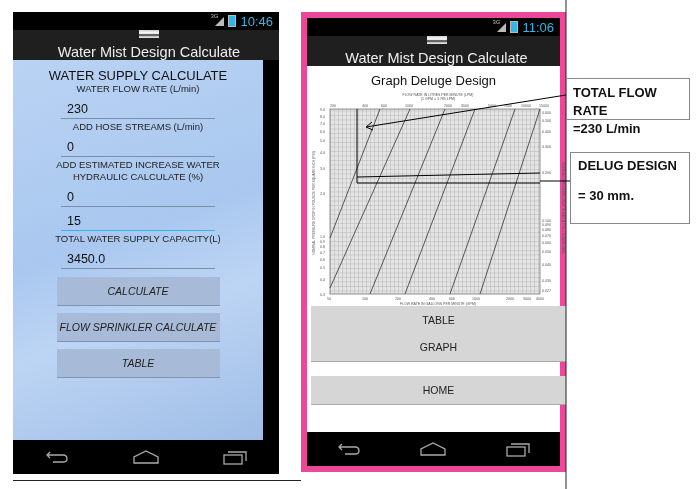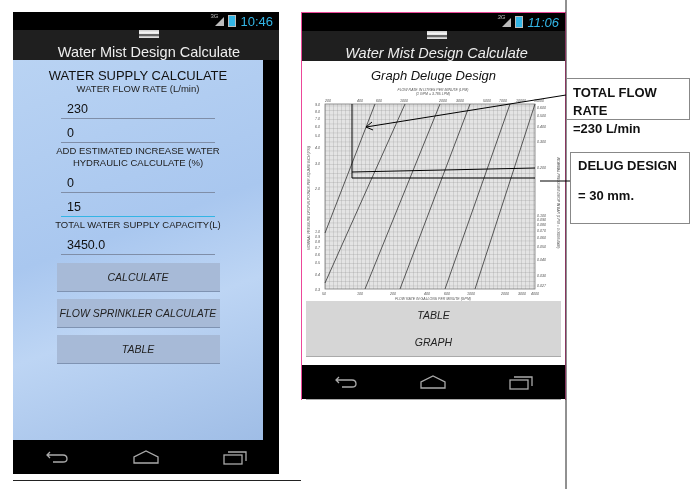--- a/index.html
+++ b/index.html
@@ -1,19 +1,19 @@
 <!DOCTYPE html>
 <html><head>
 <meta charset="utf-8">
 <style>
   html,body{margin:0;padding:0;}
   body{width:697px;height:489px;background:#ffffff;position:relative;overflow:hidden;font-family:"Liberation Sans",sans-serif;}
   .phone{position:absolute;background:#000;}
   #phone1{left:13px;top:12px;width:266px;height:462px;}
-  #phone2{left:301px;top:12px;width:265px;height:388px;border:1px solid #ec4899;box-sizing:border-box;font-style:italic;}
+  #phone2{left:301px;top:12px;width:265px;height:460px;border:6px solid #ec4899;box-sizing:border-box;}
   .statusbar{height:18px;background:#000;color:#33b5e5;font-size:13px;display:flex;justify-content:flex-end;align-items:center;padding-right:6px;gap:4px;margin-left:29px;}
   .sig{display:inline-block;width:10px;height:10px;position:relative;}
   .sig .tri{position:absolute;right:0;bottom:0;width:0;height:0;border-left:9px solid transparent;border-bottom:9px solid #bbb;}
   .sig .g{position:absolute;left:-4px;top:-3px;font-size:6px;color:#bbb;}
   .batt{display:inline-block;width:6px;height:10px;background:#33b5e5;border:1px solid #bbb;}
   .appbar{height:30px;background:#1f1f1f;color:#eee;font-size:14.5px;display:flex;align-items:center;padding-left:6px;gap:6px;flex-direction:column;}
   .appicon{width:20px;height:16px;background:linear-gradient(#ccc,#fff 40%,#888 60%,#eee);position:relative;}
   .appicon:before{content:"";position:absolute;left:0;right:0;top:4px;height:2px;background:#666;}
   .content1{position:absolute;top:48px;left:0;right:16px;height:380px;background:linear-gradient(160deg,#b9d3f3 0%,#a9c7ef 45%,#bdd5f4 65%,#9fbde6 100%);text-align:center;}
   .navbar{position:absolute;left:0;right:0;bottom:0;height:34px;background:#000;display:flex;justify-content:space-around;align-items:center;}
@@ -42,20 +42,21 @@
     <span>10:46</span>
   </div>
   <div class="appbar">
     <span class="appicon"></span>
     <span>Water Mist Design Calculate</span>
   </div>
   <div class="content1">
     <div class="title1">WATER SUPPLY CALCULATE</div>
     <div class="lbl">WATER FLOW RATE (L/min)</div>
     <div class="field">230</div>
+    <div class="lbl">ADD HOSE STREAMS (L/min)</div>
     <div class="field">0</div>
     <div class="lbl" style="width:185px;margin:0 auto;">ADD ESTIMATED INCREASE WATER HYDRAULIC CALCULATE (%)</div>
     <div class="field">0</div>
     <div class="field active">15</div>
     <div class="lbl">TOTAL WATER SUPPLY CAPACITY(L)</div>
     <div class="field">3450.0</div>
     <div class="btn1">CALCULATE</div>
     <div class="btn1">FLOW SPRINKLER CALCULATE</div>
     <div class="btn1">TABLE</div>
   </div>

